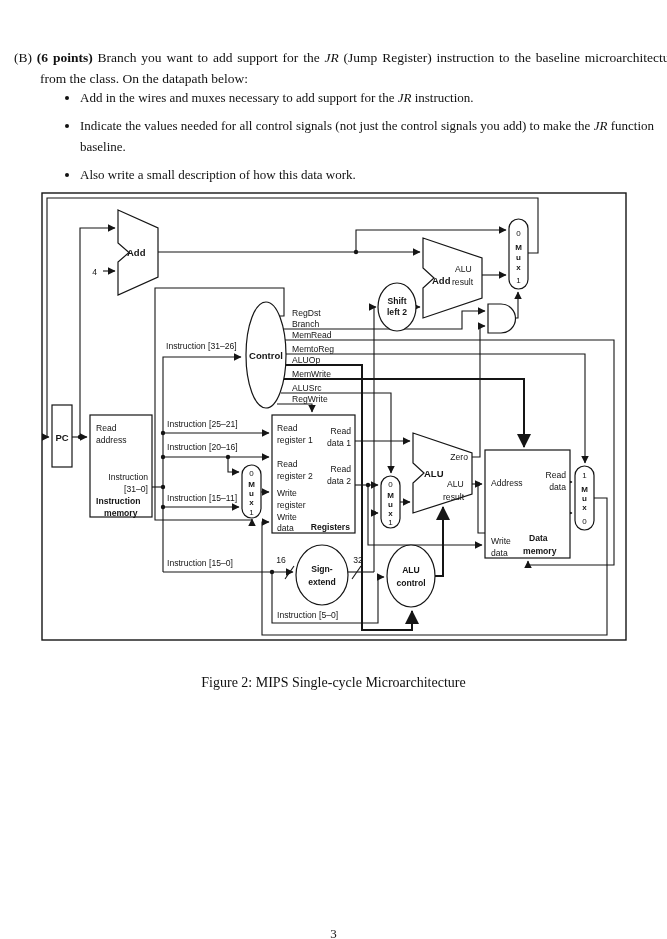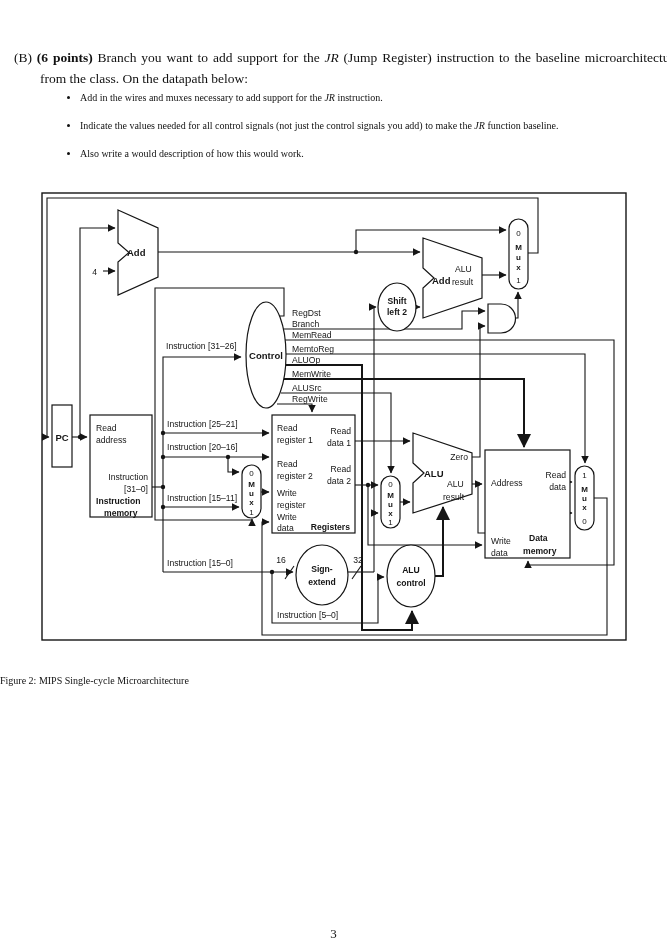--- a/index.html
+++ b/index.html
@@ -1,22 +1,22 @@
 <!DOCTYPE html>
 <html><head>
 <meta charset="utf-8">
 <style>
   html,body{margin:0;padding:0;background:#e8e8e8;}
   #page{position:relative;width:667px;height:939px;background:#ffffff;overflow:hidden;
         font-family:"Liberation Serif",serif;color:#111;}
   #question{position:absolute;left:14px;top:33px;width:640px;font-size:13.5px;line-height:21px;
             text-align:justify;padding-left:26px;text-indent:-26px;}
   #bullets{position:absolute;left:63px;top:87px;width:574px;margin:0;padding:0 0 0 17px;}
-  #bullets li{font-size:10px;line-height:21px;text-align:justify;margin:0 0 7px 0;}
-  #caption{position:absolute;left:0;top:675px;width:667px;text-align:left;font-size:10px;}
+  #bullets li{font-size:13px;line-height:21px;text-align:justify;margin:0 0 7px 0;}
+  #caption{position:absolute;left:0;top:675px;width:667px;text-align:center;font-size:14px;}
   #pagenum{position:absolute;left:0;top:926px;width:667px;text-align:center;font-size:13px;}
   svg{position:absolute;left:0;top:0;}
   svg text{font-family:"Liberation Sans","DejaVu Sans",sans-serif;font-size:8.6px;fill:#151515;}
   .b{font-weight:bold;}
   .t9{font-size:9.5px;}
   .t8{font-size:8px;}
   .c{text-anchor:middle;}
   .e{text-anchor:end;}
   .blk{fill:#ffffff;stroke:#151515;stroke-width:1.2;}
   .w{fill:none;stroke:#151515;stroke-width:1.1;}
@@ -26,21 +26,21 @@
 </head>
 <body>
 
 <div id="page">
 
   <p id="question"><span>(B)</span> <b>(6 points)</b> <span>Branch you want to add support for the </span><i>JR</i><span> (Jump Register) instruction to the baseline microarchitecture from the class. On the datapath below:</span></p>
 
   <ul id="bullets">
     <li><span>Add in the wires and muxes necessary to add support for the </span><i>JR</i><span> instruction.</span></li>
     <li><span>Indicate the values needed for all control signals (not just the control signals you add) to make the </span><i>JR</i><span> function baseline.</span></li>
-    <li><span>Also write a would description of how this would work.</span><i></i><span></span></li>
+    <li><span>Also write a small description of how this data work.</span><i></i><span></span></li>
   </ul>
 
   <svg width="667" height="939" viewBox="0 0 667 939">
     <defs>
       <marker id="ar" markerWidth="8" markerHeight="8" refX="6.5" refY="3.5" orient="auto">
         <path d="M0,0 L7,3.5 L0,7 Z" fill="#151515"></path>
       </marker>
     </defs>
 
     <rect x="42" y="193" width="584" height="447" fill="none" stroke="#151515" stroke-width="1.4"></rect>

